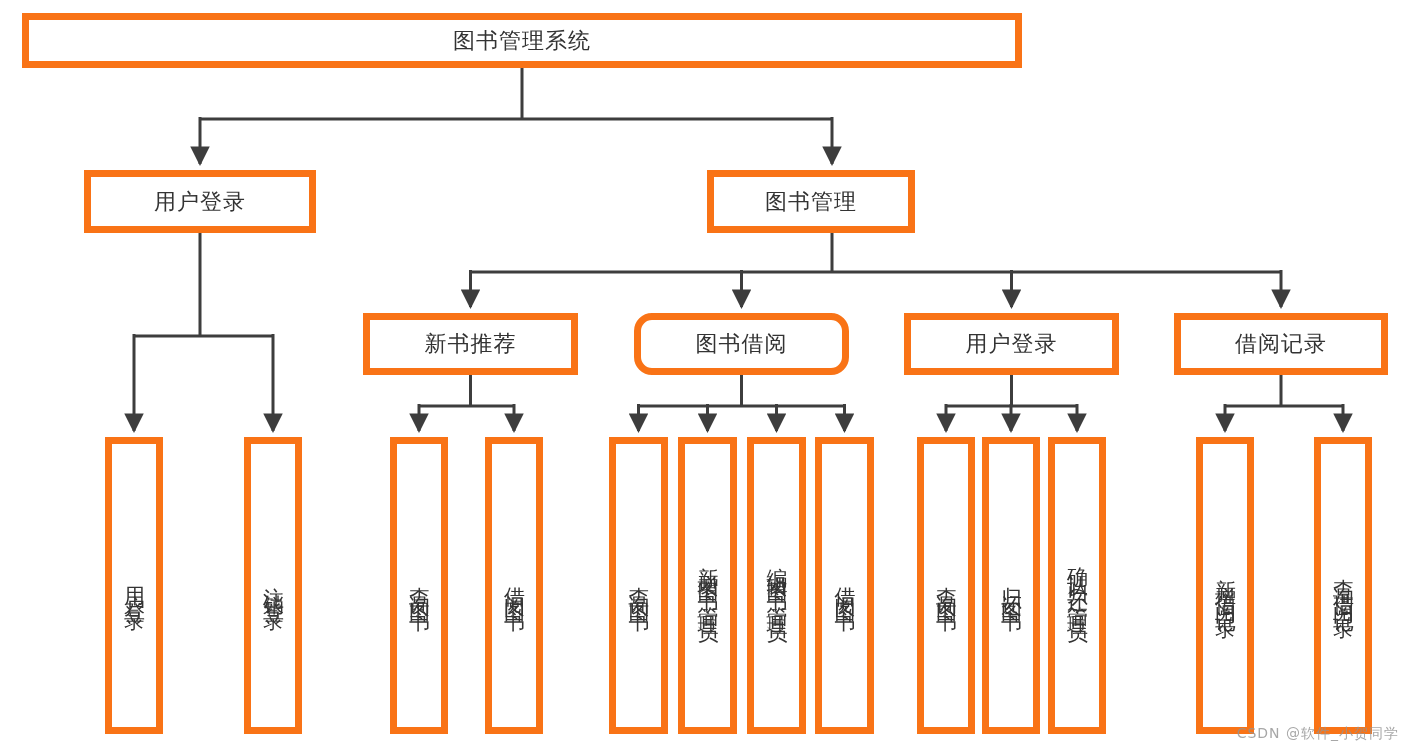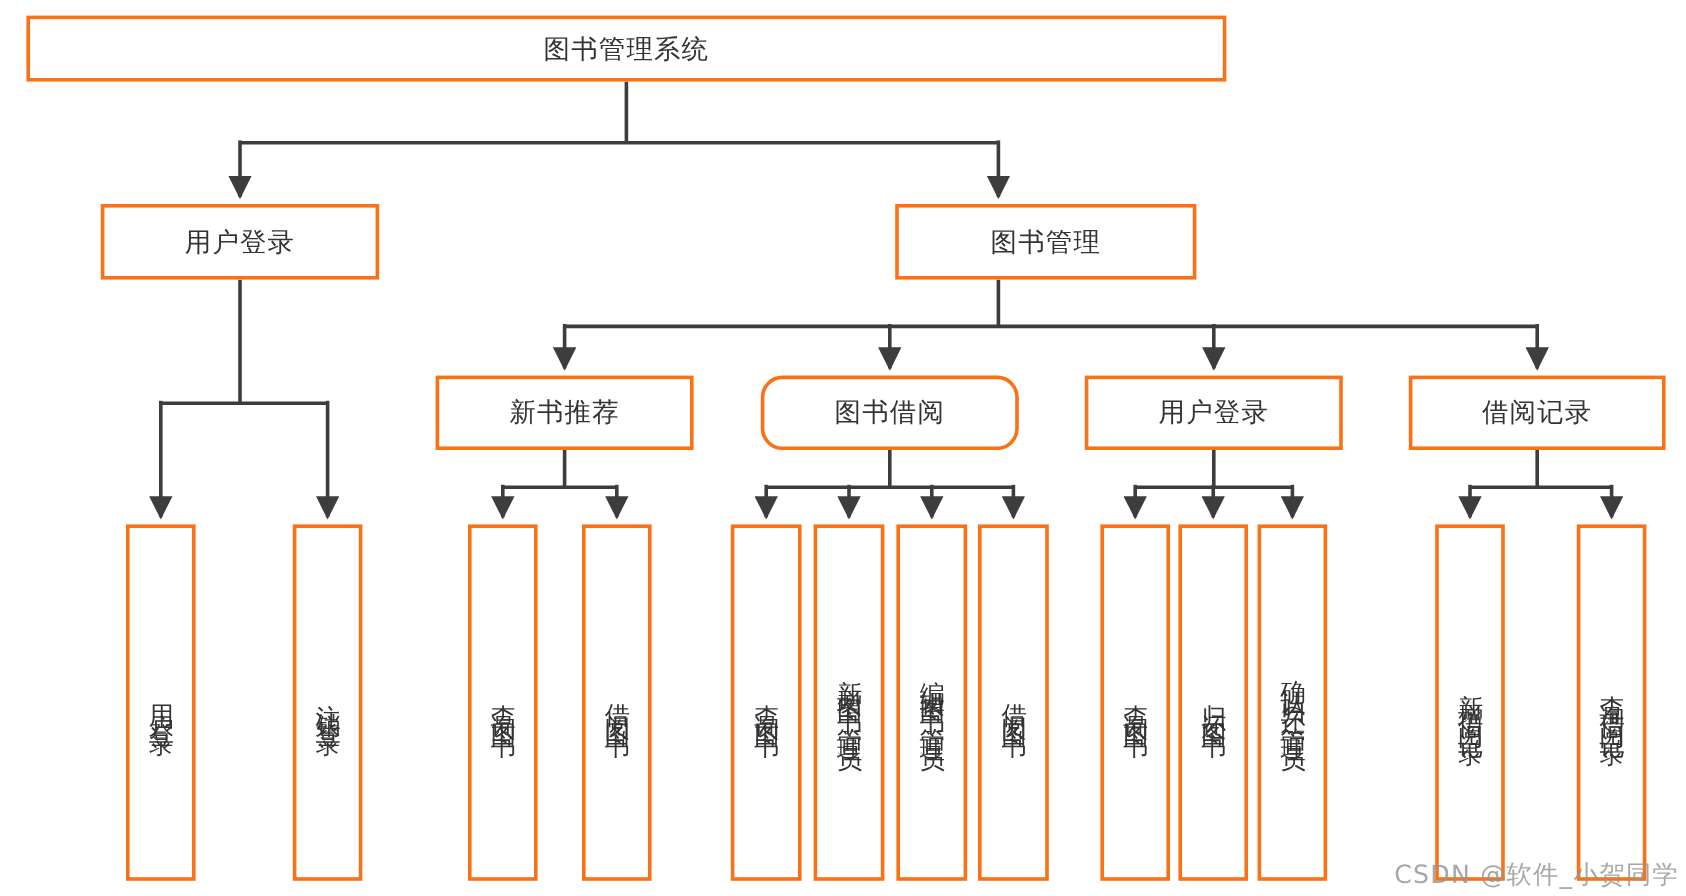--- a/index.html
+++ b/index.html
@@ -13,21 +13,21 @@
   }
   .wires {
     position: absolute;
     left: 0; top: 0;
     width: 1405px; height: 747px;
     z-index: 1;
   }
   .box {
     position: absolute;
     box-sizing: border-box;
-    border: 3px solid #f97316;
+    border: 7px solid #f97316;
     background: #ffffff;
     color: #333333;
     display: flex;
     align-items: center;
     justify-content: center;
     z-index: 2;
   }
   .box .lbl { display: block; }
   .h .lbl {
     font-size: 22px;
@@ -38,21 +38,21 @@
     writing-mode: vertical-rl;
     text-orientation: mixed;
     font-size: 21px;
     line-height: 1;
     letter-spacing: 8px;
   }
   .watermark {
     position: absolute;
     right: 6px;
     bottom: 4px;
-    font-size: 21px;
+    font-size: 14px;
     color: rgba(148, 148, 148, 0.82);
     letter-spacing: 1px;
     z-index: 3;
     white-space: nowrap;
   }
 </style>
 </head>
 <body>
 
 <div class="stage">
@@ -100,21 +100,21 @@
     </g>
   </svg>
 
   <div class="box h" style="left:22px; top:13px; width:1000px; height:55px;">
     <span class="lbl">图书管理系统</span>
   </div>
 
   <div class="box h" style="left:84px; top:170px; width:232px; height:63px;">
     <span class="lbl">用户登录</span>
   </div>
-  <div class="box h" style="left:746px; top:170px; width:251px; height:63px;">
+  <div class="box h" style="left:707px; top:170px; width:208px; height:63px;">
     <span class="lbl">图书管理</span>
   </div>
 
   <div class="box h" style="left:363px; top:313px; width:215px; height:62px;">
     <span class="lbl">新书推荐</span>
   </div>
   <div class="box h" style="left:634px; top:313px; width:215px; height:62px;border-radius:18px;">
     <span class="lbl">图书借阅</span>
   </div>
   <div class="box h" style="left:904px; top:313px; width:215px; height:62px;">

